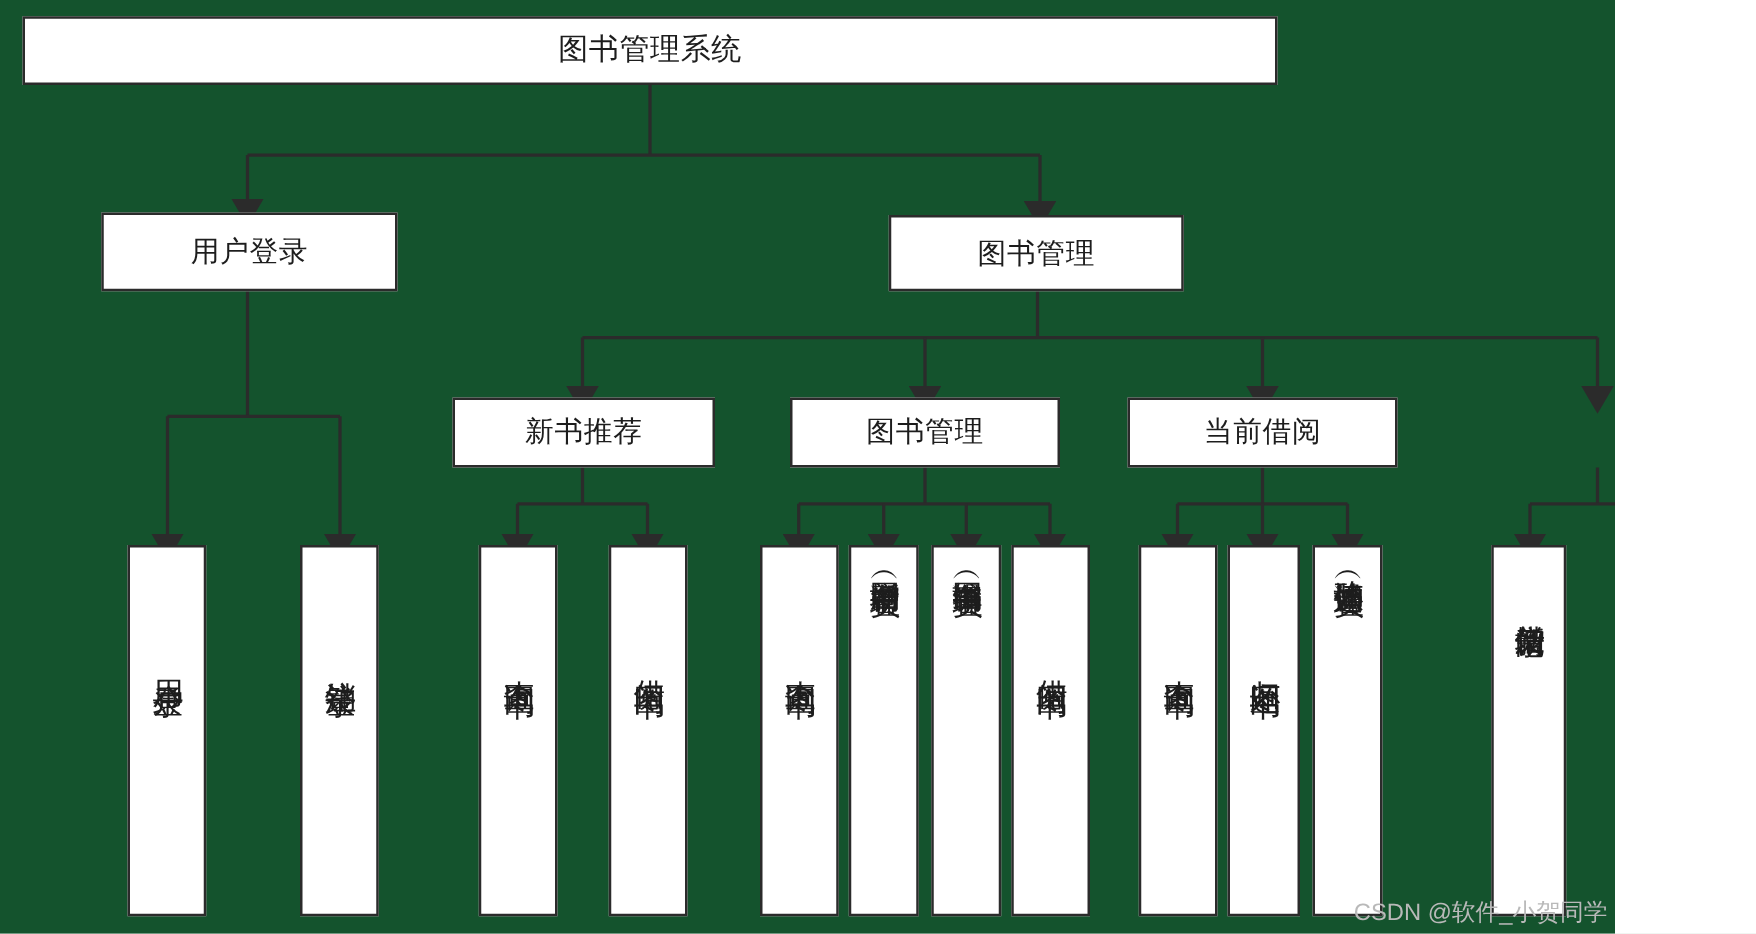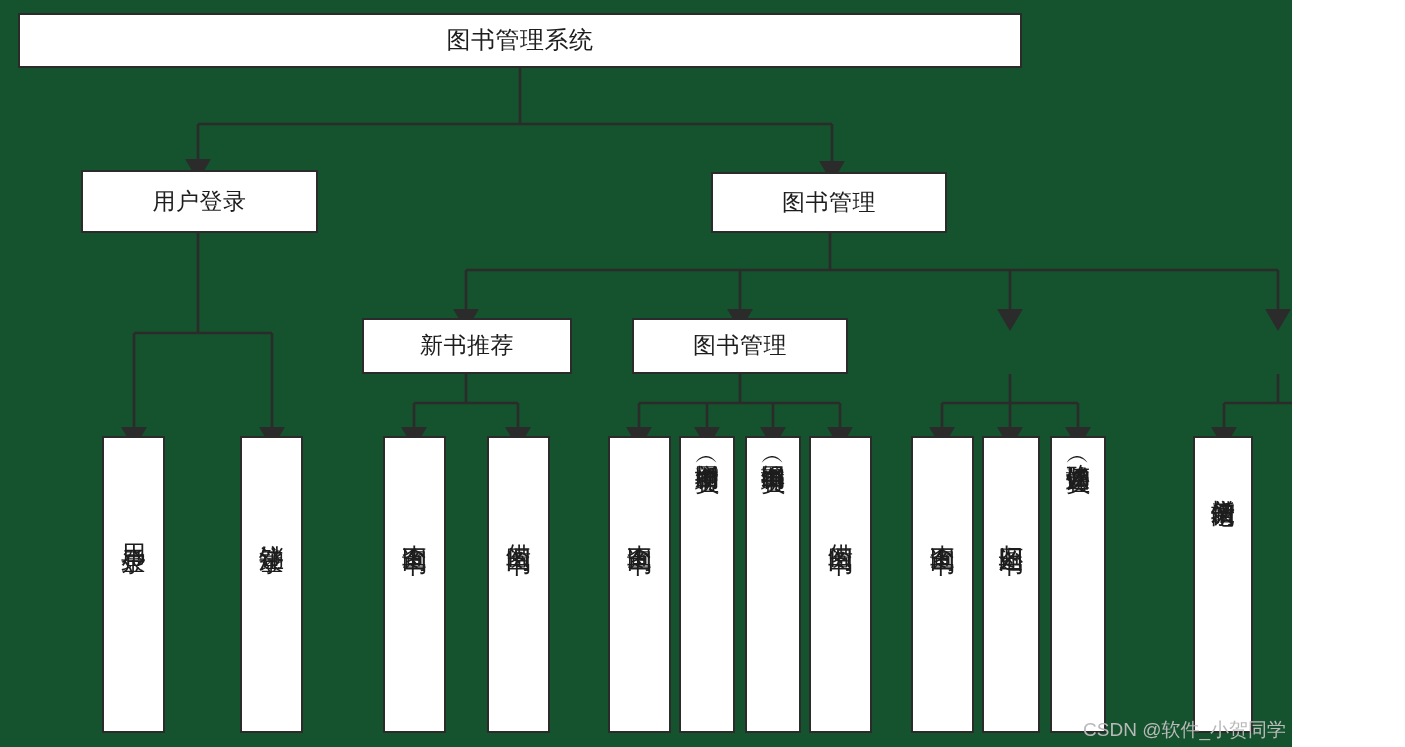--- a/index.html
+++ b/index.html
@@ -147,20 +147,23 @@
   <div class="node horiz" style="left:362px; top:318px; width:210px; height:56px;">
     <span class="node-label">新书推荐</span>
   </div>
 
   <div class="node horiz" style="left:711px; top:172px; width:236px; height:61px;">
     <span class="node-label">图书管理</span>
   </div>
   <div class="node horiz" style="left:632px; top:318px; width:216px; height:56px;">
     <span class="node-label">图书管理</span>
   </div>
+  <div class="node horiz" style="left:902px; top:318px; width:216px; height:56px;">
+    <span class="node-label">当前借阅</span>
+  </div>
 
   <div class="node vert" style="left:102px; top:436px; width:63px; height:297px; padding-top:86px;">
     <span class="node-label">用户登录</span>
   </div>
   <div class="node vert" style="left:240px; top:436px; width:63px; height:297px; padding-top:86px;">
     <span class="node-label">注销登录</span>
   </div>
 
   <div class="node vert" style="left:383px; top:436px; width:63px; height:297px; padding-top:86px;">
     <span class="node-label">查询图书</span>

